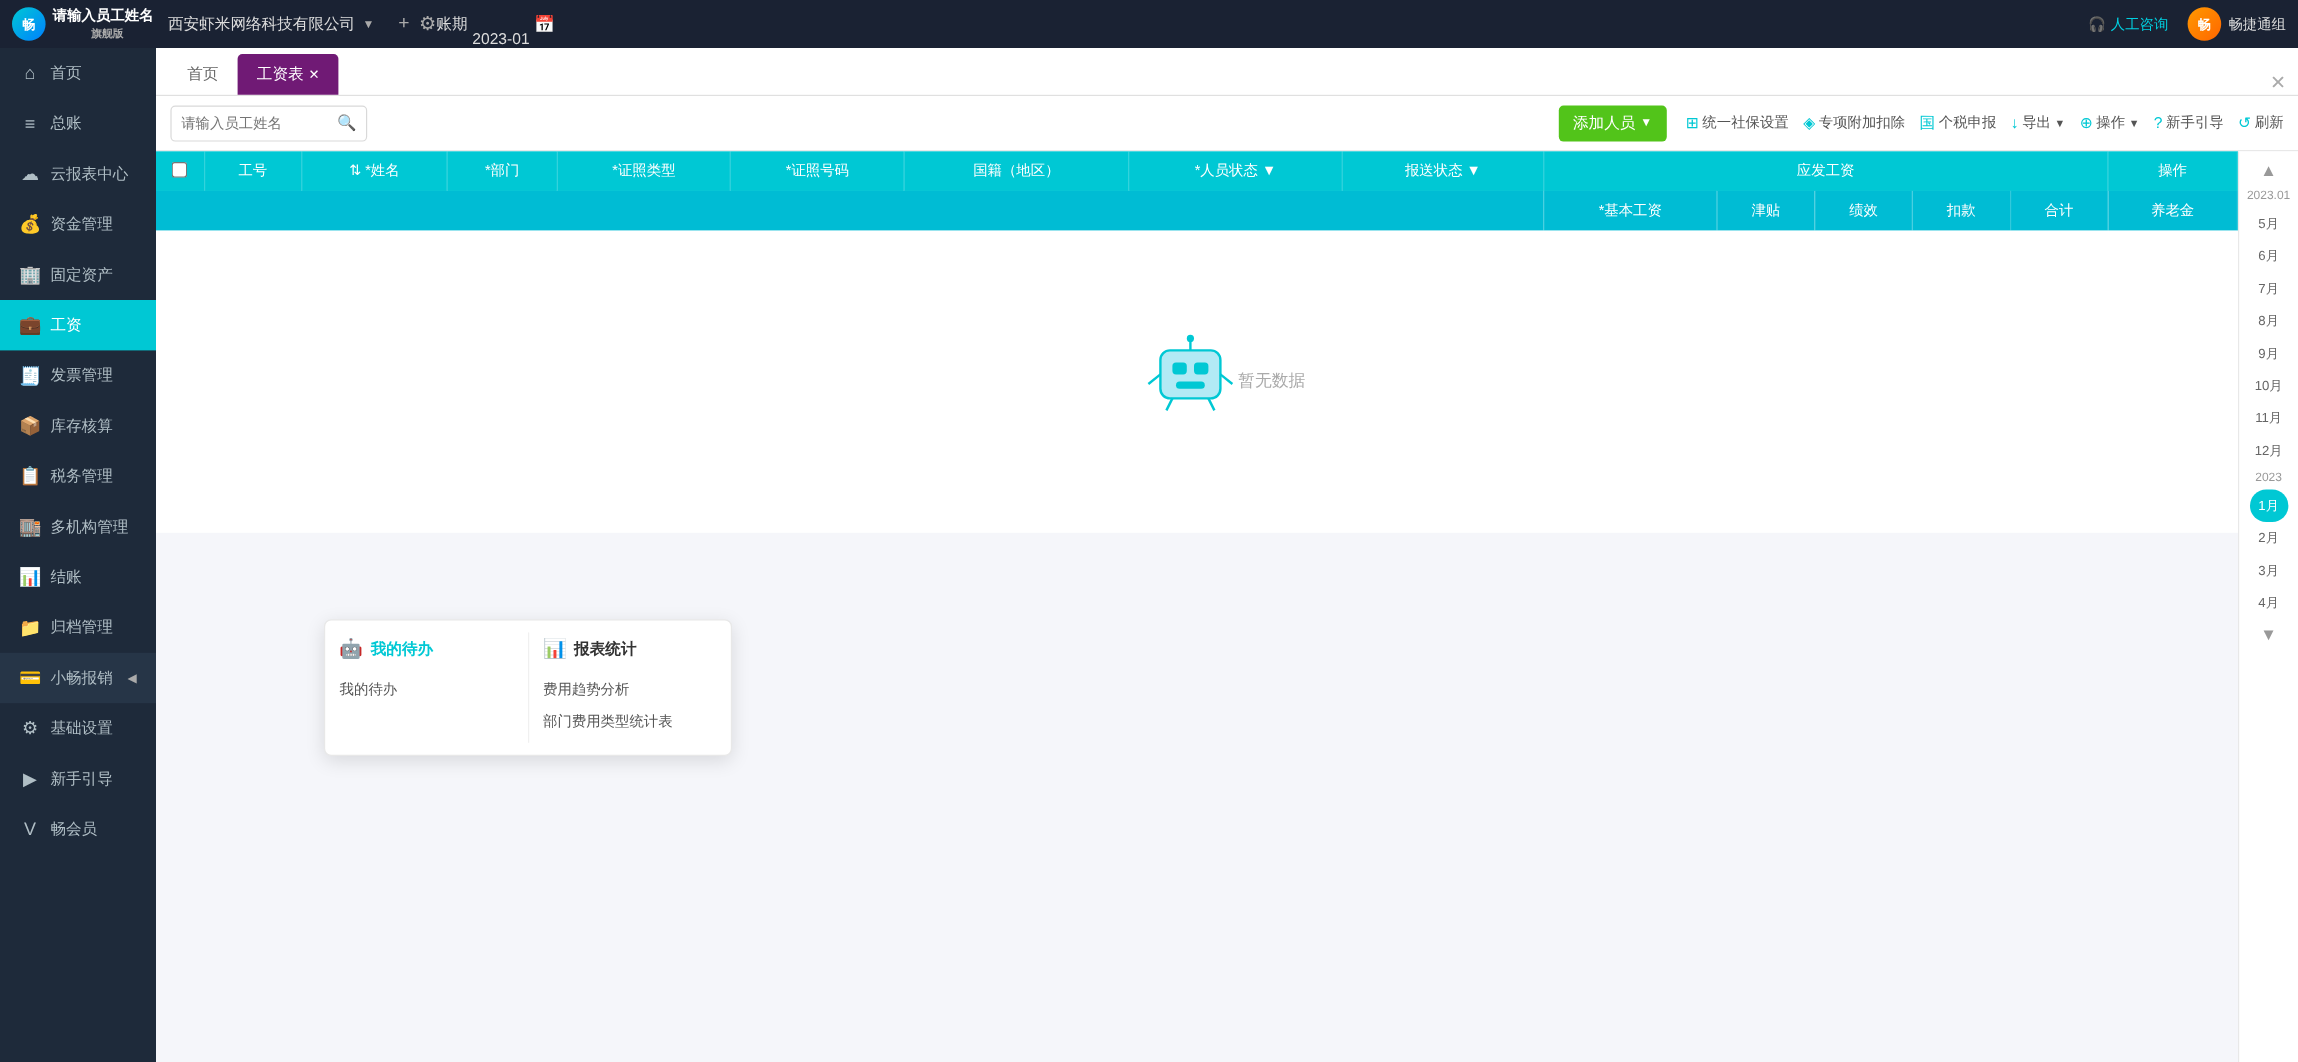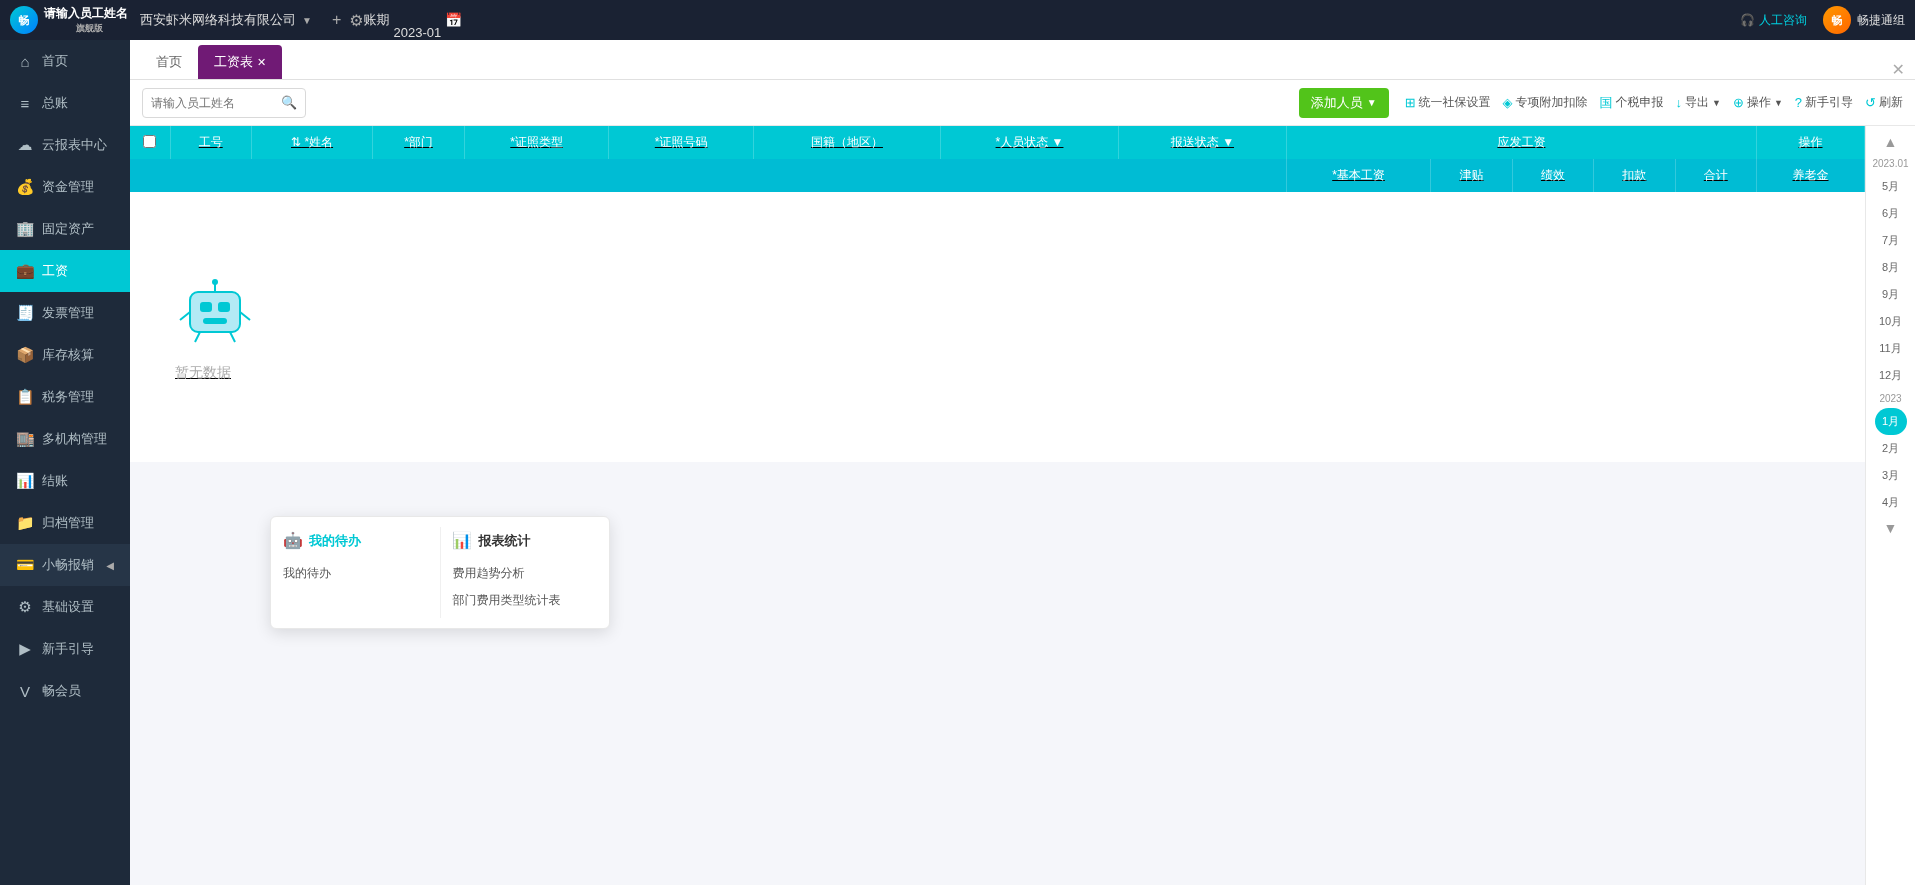--- a/index.html
+++ b/index.html
@@ -202,22 +202,22 @@
       background: #00bcd4;
       font-size: 12px;
     }
     .salary-table .group-header {
       background: #00c8d4;
       color: #fff;
     }
     .checkbox-th { width: 40px; }
     .table-empty {
       display: flex;
-      flex-direction: column;
-      align-items: flex-start;
+      flex-direction: row;
+      align-items: center;
       justify-content: center;
       padding: 80px 0;
       color: #aaa;
       font-size: 14px;
       margin-left: 45px;
     }
     .empty-icon {
       width: 80px; height: 80px;
       margin-bottom: 12px;
     }
@@ -470,21 +470,21 @@
           <span>新手引导</span>
         </div>
         <div class="toolbar-action-item">
           <span class="icon">↺</span>
           <span>刷新</span>
         </div>
       </div>
     </div>
 
     <div class="page-body">
-      <div class="table-wrapper" style="position:relative;text-decoration:underline;">
+      <div class="table-wrapper" style="position:relative;">
         <table class="salary-table">
           <thead>
             <tr class="group-header">
               <th class="checkbox-th">
                 <input type="checkbox" style="">
               </th>
               <th>工号</th>
               <th>
                 <span>⇅</span> *姓名
               </th>

